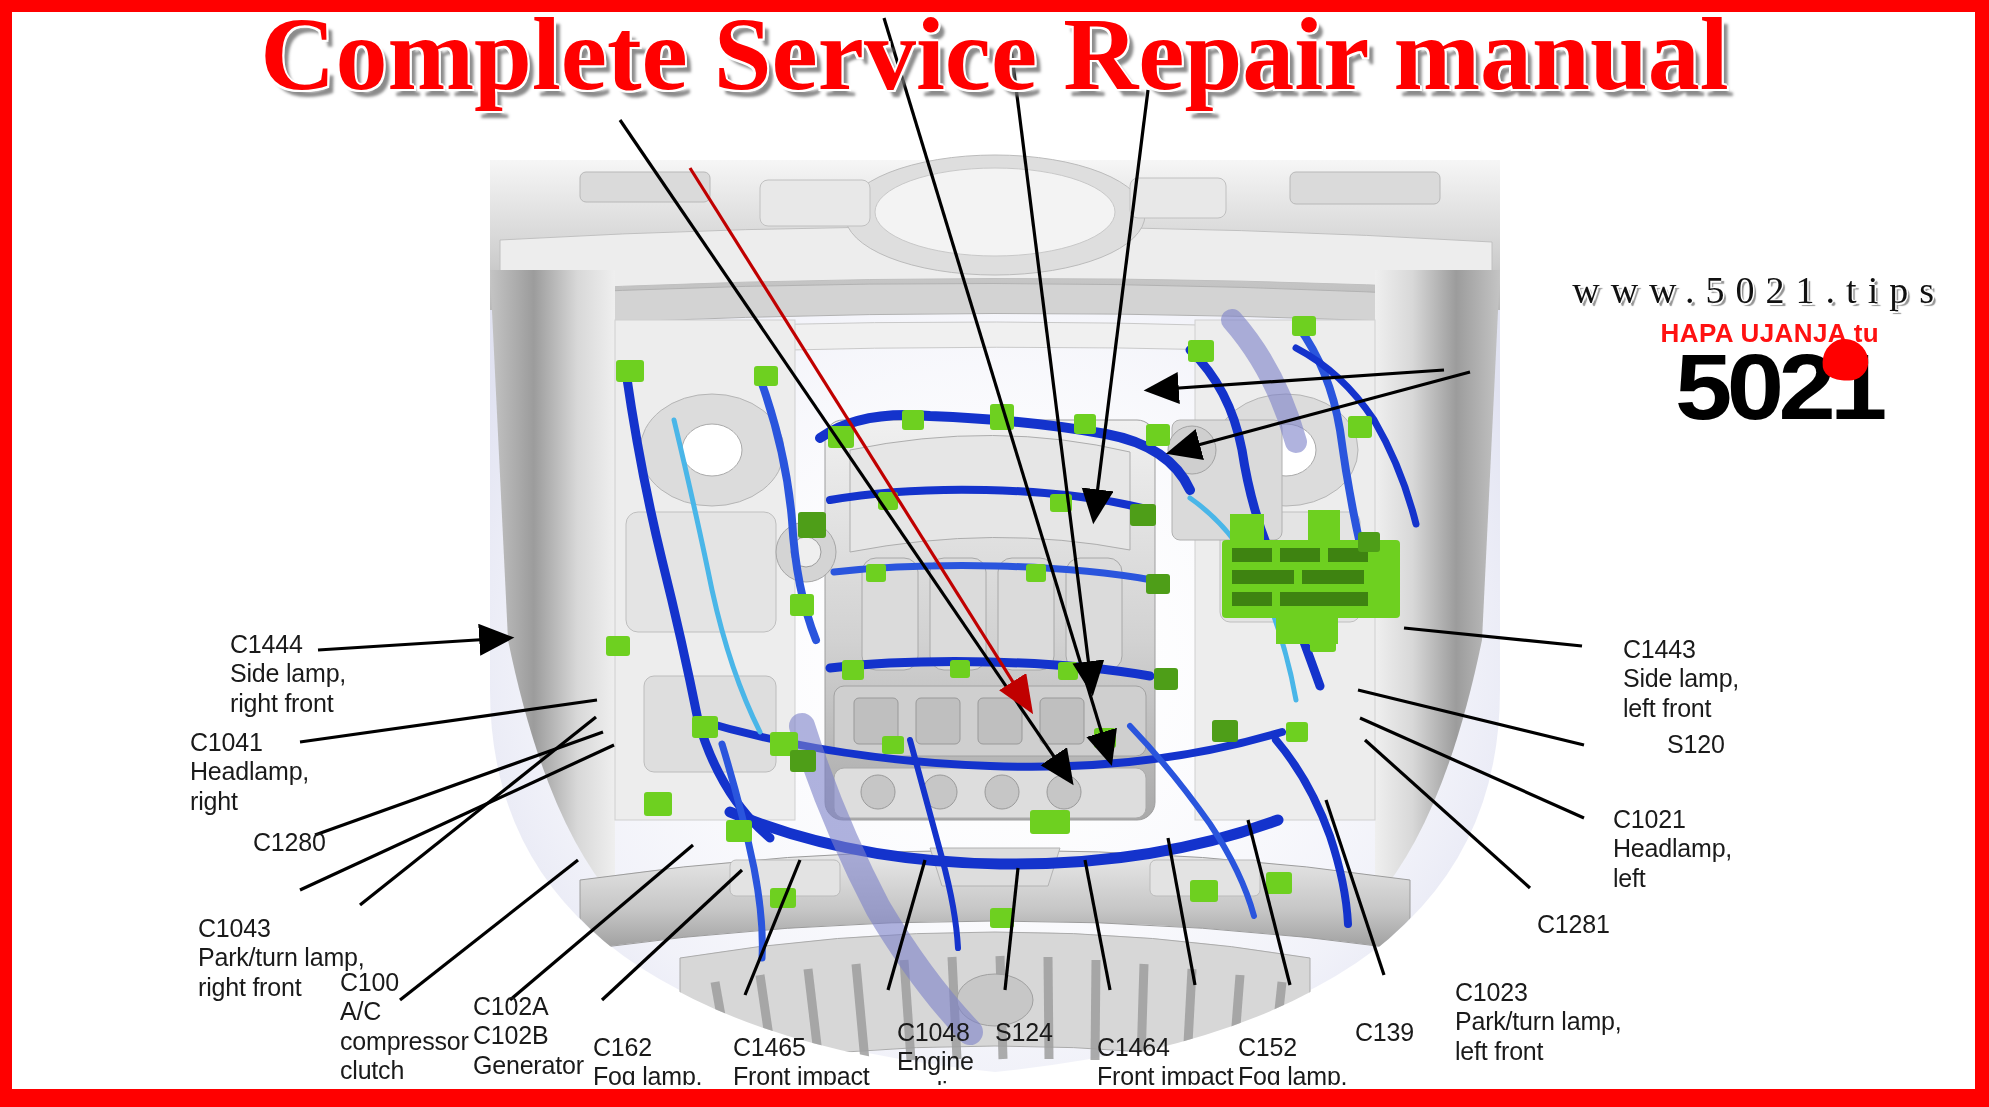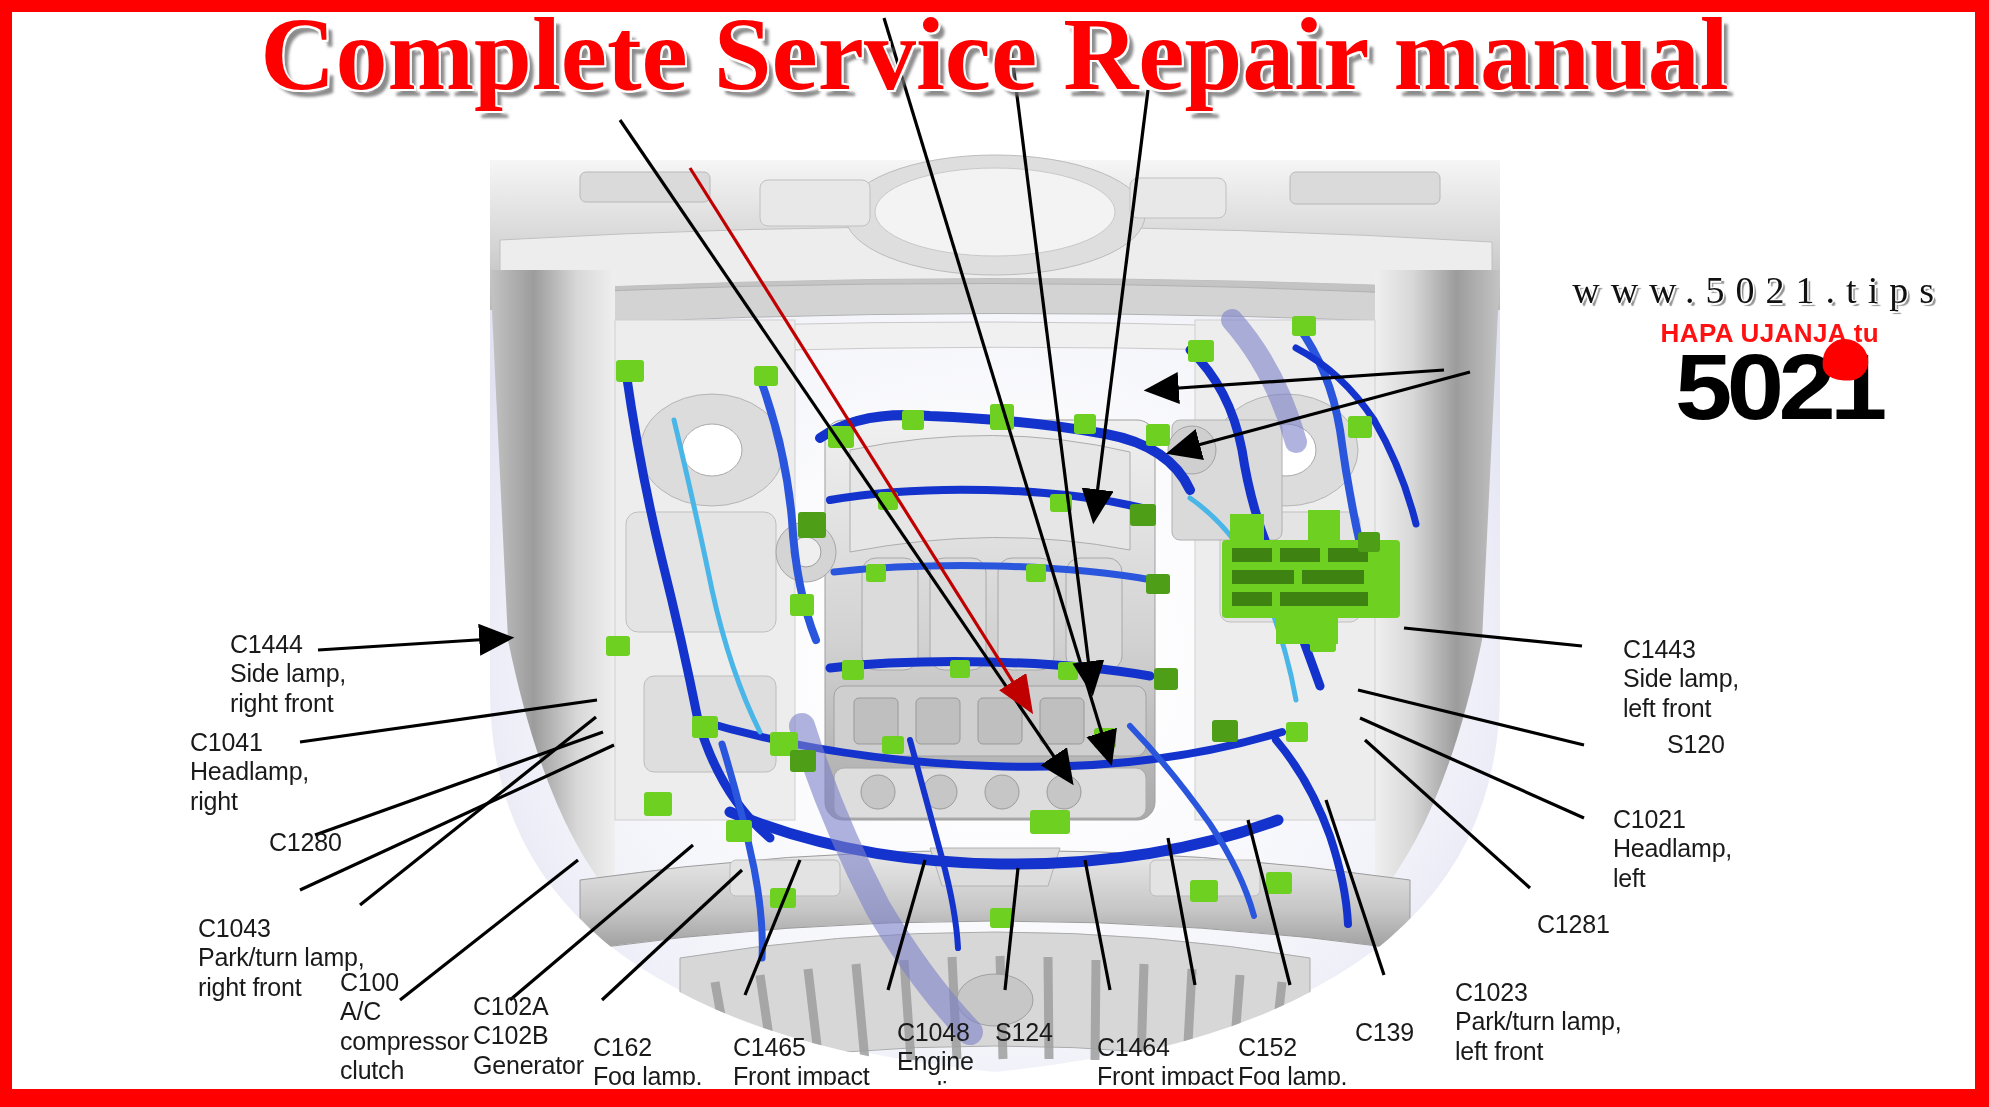--- a/index.html
+++ b/index.html
@@ -429,21 +429,21 @@
   </svg>
 
   <div class="label" style="left:190px; top:630px;margin-left:40px;"><span>C1444</span>
 <span>Side lamp,
 right front</span></div>
 
   <div class="label" style="left:190px; top:728px;"><span>C1041</span>
 <span>Headlamp,
 right</span></div>
 
-  <div class="label" style="left:253px; top:828px;margin-left:16px;"><span>C1280</span></div>
+  <div class="label" style="left:253px; top:828px;"><span>C1280</span></div>
 
   <div class="label" style="left:198px; top:898px;margin-top:16px;"><span>C1043</span>
 <span>Park/turn lamp,
 right front</span></div>
 
   <div class="label" style="left:340px; top:968px;"><span>C100</span>
 <span>A/C
 compressor
 clutch
 field

